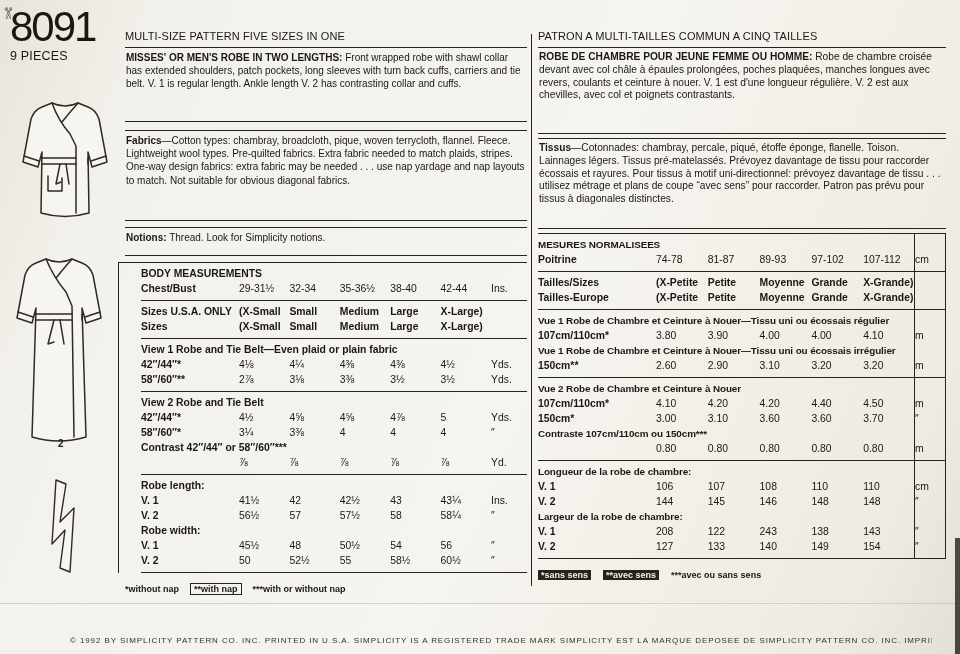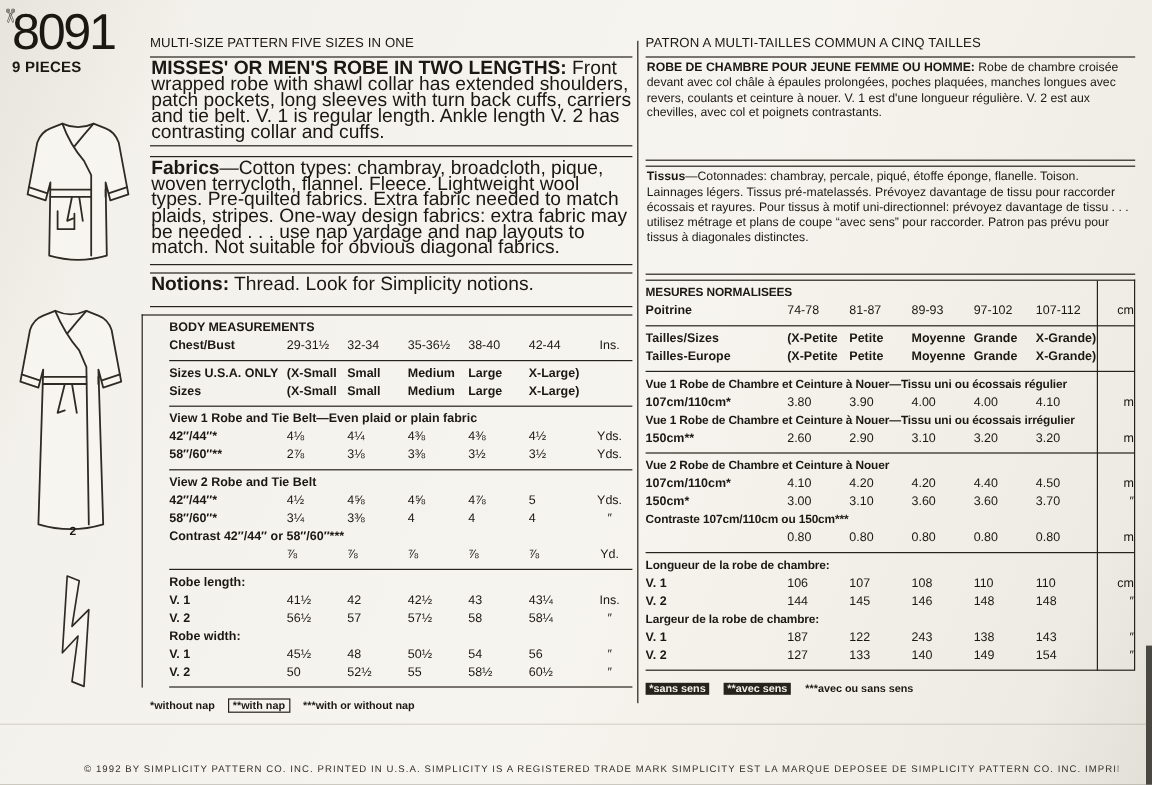--- a/index.html
+++ b/index.html
@@ -3,29 +3,29 @@
 <meta charset="utf-8">
 <style>
   html,body{margin:0;padding:0}
   body{width:960px;height:654px;position:relative;overflow:hidden;
        font-family:"Liberation Sans",sans-serif;background:#8d887e}
   .paper{position:absolute;inset:0;color:#1b1813;
          background:linear-gradient(112deg,#e7e4dc 0%,#f3f1eb 14%,#f6f4ee 55%,#eeebe4 90%,#e2dfd7 100%)}
   .scissors{position:absolute;left:2px;top:4px;font-size:15px;color:#3a362f;transform:rotate(90deg)}
   .masthead{position:absolute;left:10px;top:6px}
   .pattern-number{font-size:42px;font-weight:normal;letter-spacing:-2px;line-height:1}
-  .pieces{font-size:12.5px;font-weight:bold;margin-top:1px;letter-spacing:.2px}
+  .pieces{font-size:12.5px;font-weight:normal;margin-top:1px;letter-spacing:.2px}
   .illus{position:absolute}
   .view2-label{position:absolute;left:58px;top:438px;font-size:10px;font-weight:bold}
   .col{position:absolute;top:30px}
   .col-en{left:125px;width:402px}
   .col-fr{left:538px;width:408px}
   .banner{font-weight:normal;font-size:11px;margin-bottom:5px;letter-spacing:.1px;white-space:nowrap}
   .rule-box{border-top:1px solid #26221c;border-bottom:1px solid #26221c;
-            padding:3px 1px 4px;font-size:16px;line-height:13.2px;overflow:hidden}
+            padding:3px 1px 4px;font-size:10px;line-height:13.2px;overflow:hidden}
   .col-fr .rule-box{font-size:10.2px;line-height:12.8px}
   .box-desc{min-height:66px;margin-bottom:8px}
   .col-fr .box-desc{min-height:78px;margin-bottom:4px}
   .box-fabrics{min-height:82px;margin-bottom:6px}
   .col-fr .box-fabrics{margin-bottom:4px}
   .box-notions{min-height:20px;margin-bottom:6px}
   .b{font-weight:bold}
   .mtable{border-top:1px solid #26221c;font-size:10.4px}
   .col-en .mtable{border-left:1px solid #26221c;padding-left:22px;margin-left:-7px}
   .col-fr .mtable{border-right:1px solid #26221c;position:relative}
@@ -33,22 +33,22 @@
   .tbl-section{border-bottom:1px solid #26221c;padding:3px 0 4px}
   .row{line-height:15px;white-space:nowrap;overflow:hidden}
   .data-row{display:grid;align-items:baseline}
   .col-en .data-row{grid-template-columns:98px repeat(5,1fr) 36px}
   .col-fr .data-row{grid-template-columns:118px repeat(5,1fr) 30px}
   .head-row{font-weight:bold}
   .col-fr .head-row{font-size:9.9px;letter-spacing:-.1px}
   .cell{display:inline-block}
   .cell.label{font-weight:bold;white-space:nowrap}
   .bv .cell.val{font-weight:bold}
-  .cell.unit{text-align:center;padding-right:2px}
-  .col-fr .cell.unit{text-align:right;padding-right:0}
+  .cell.unit{text-align:left;padding-right:2px}
+  .col-fr .cell.unit{text-align:left;padding-right:0}
   .footnote{margin-top:5px;white-space:nowrap}
   .fn-seg{font-weight:bold;font-size:9px;margin-right:12px}
   .fn-seg.boxed{outline:1px solid #26221c;padding:0 3px}
   .fn-seg.inverted{background:#26221c;color:#f3f1ea;padding:0 3px}
   .divider{position:absolute;left:531px;top:34px;height:552px;width:1px;background:#26221c}
   .edge-mark{position:absolute;right:0;top:538px;height:116px;width:5px;background:#23201b;opacity:.8}
   .crease{position:absolute;left:0;right:0;top:603px;height:1px;background:rgba(80,72,60,.18)}
   .footer{position:absolute;left:70px;right:28px;bottom:9px;font-size:8px;letter-spacing:.9px;
           color:#34302a;text-align:center;white-space:nowrap;overflow:hidden}
   svg{display:block}
@@ -338,21 +338,21 @@
             <span class="cell val">144</span>
             <span class="cell val">145</span>
             <span class="cell val">146</span>
             <span class="cell val">148</span>
             <span class="cell val">148</span>
             <span class="cell unit">″</span>
           </div>
           <div class="row head-row">Largeur de la robe de chambre:</div>
           <div class="row data-row">
             <span class="cell label">V. 1</span>
-            <span class="cell val">187</span>
+            <span class="cell val">208</span>
             <span class="cell val">122</span>
             <span class="cell val">243</span>
             <span class="cell val">138</span>
             <span class="cell val">143</span>
             <span class="cell unit">″</span>
           </div>
           <div class="row data-row">
             <span class="cell label">V. 2</span>
             <span class="cell val">127</span>
             <span class="cell val">133</span>

